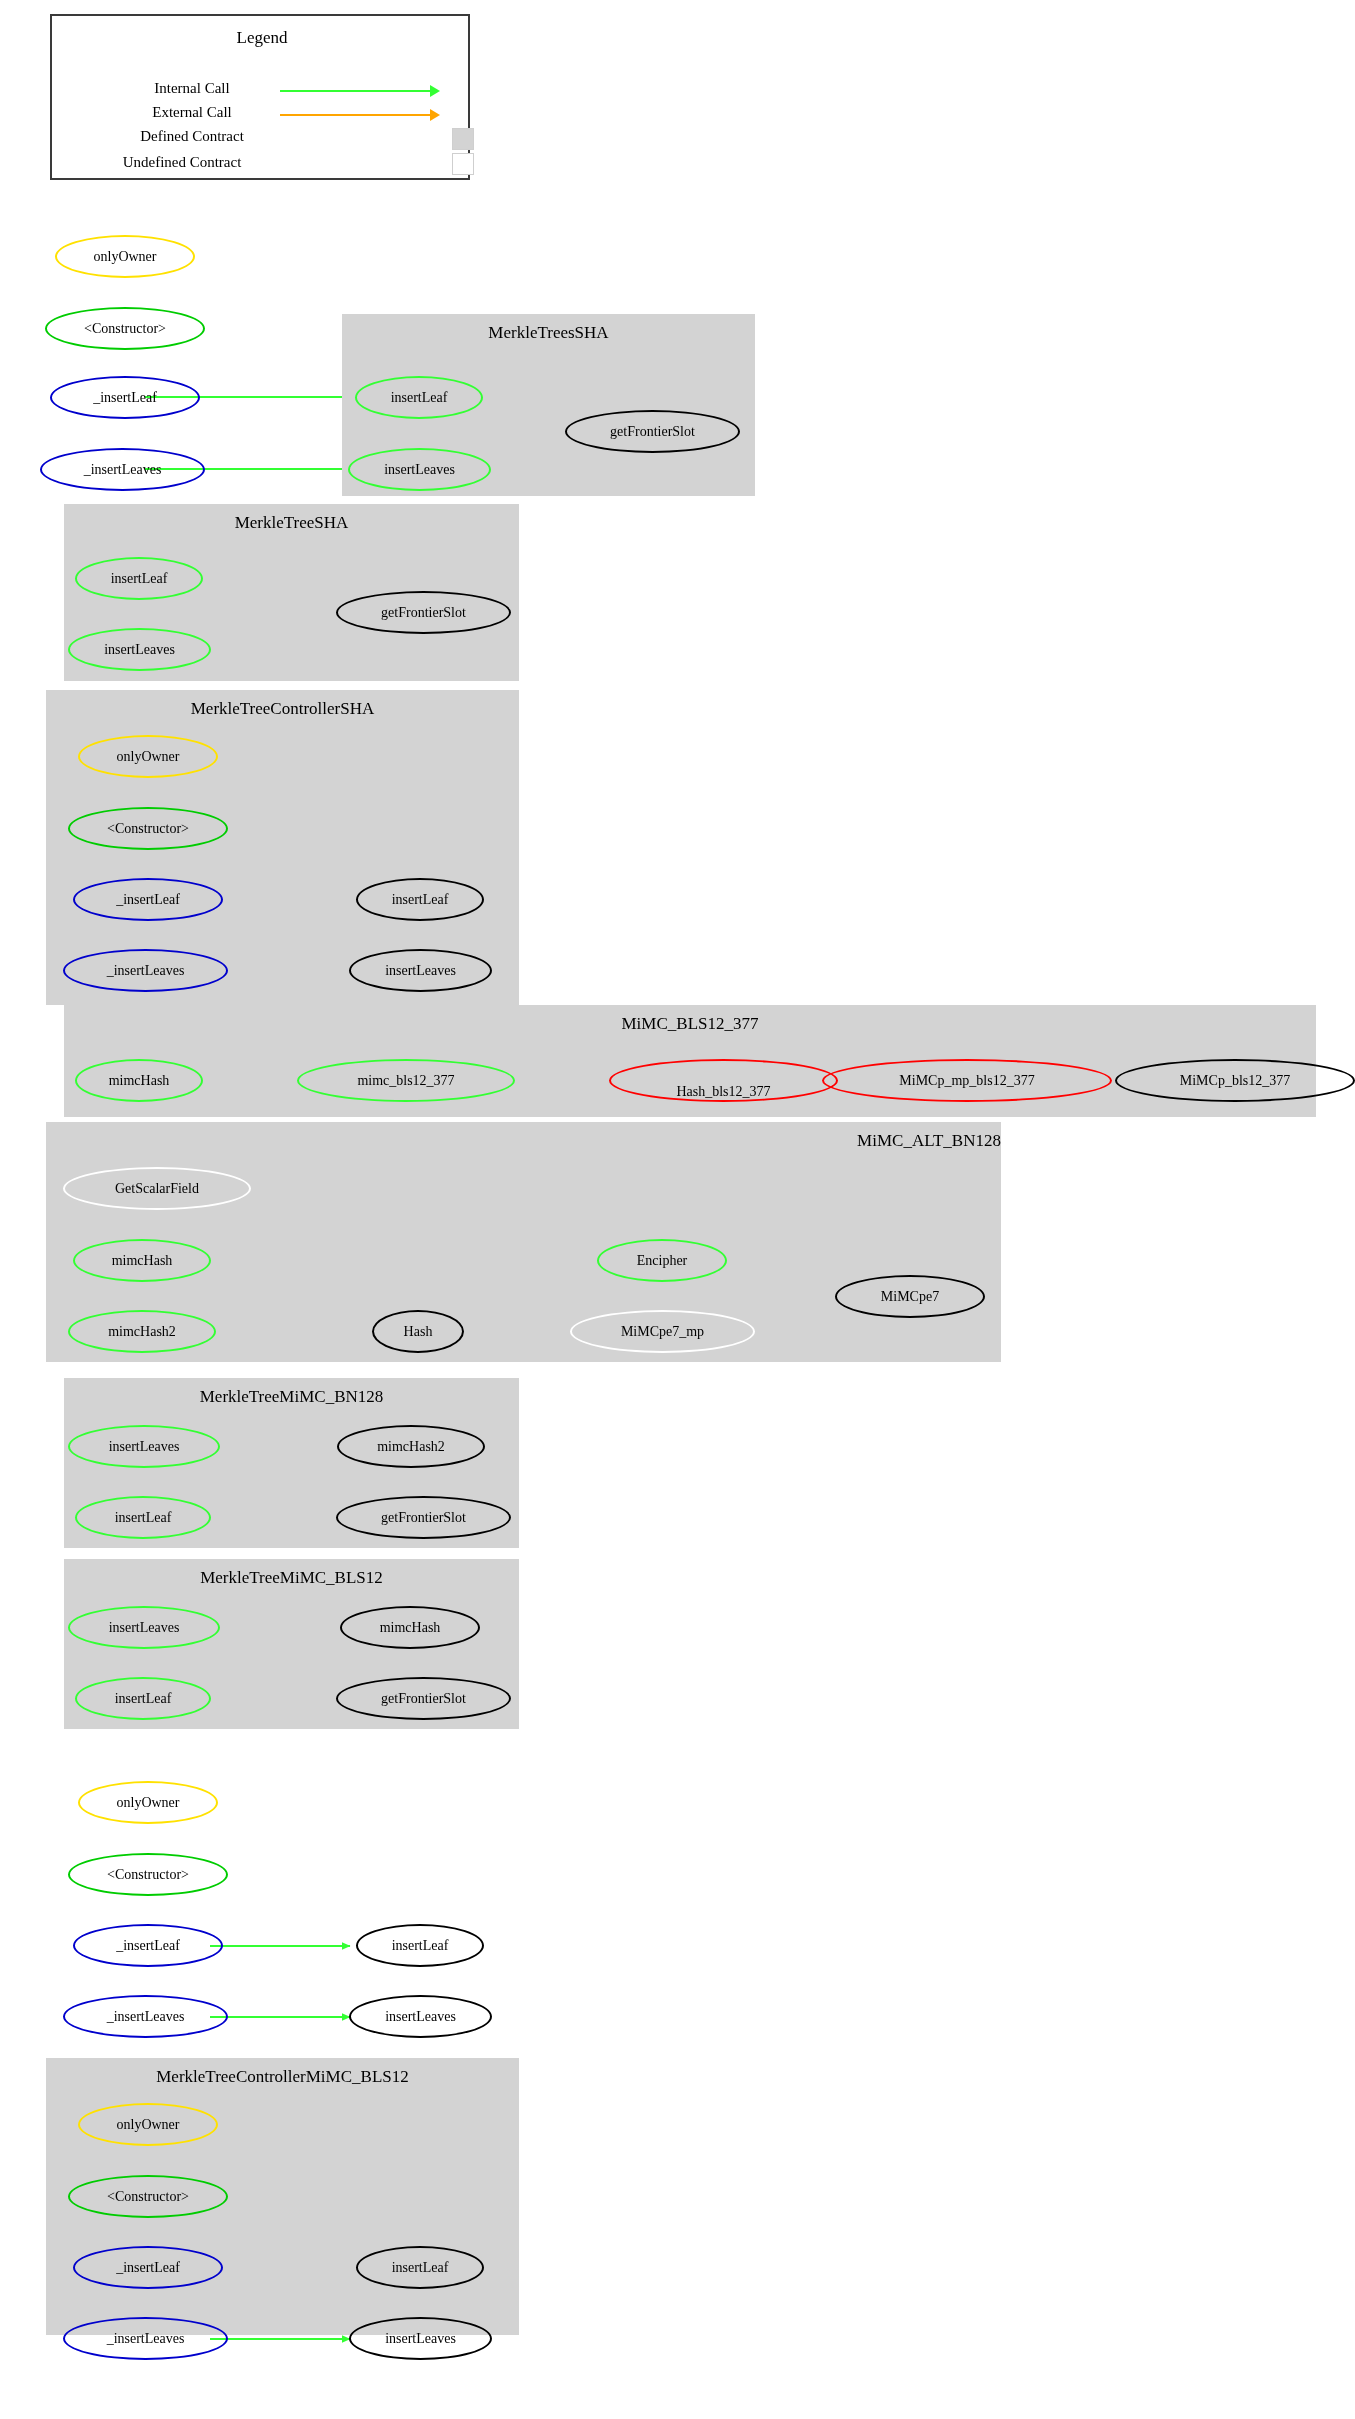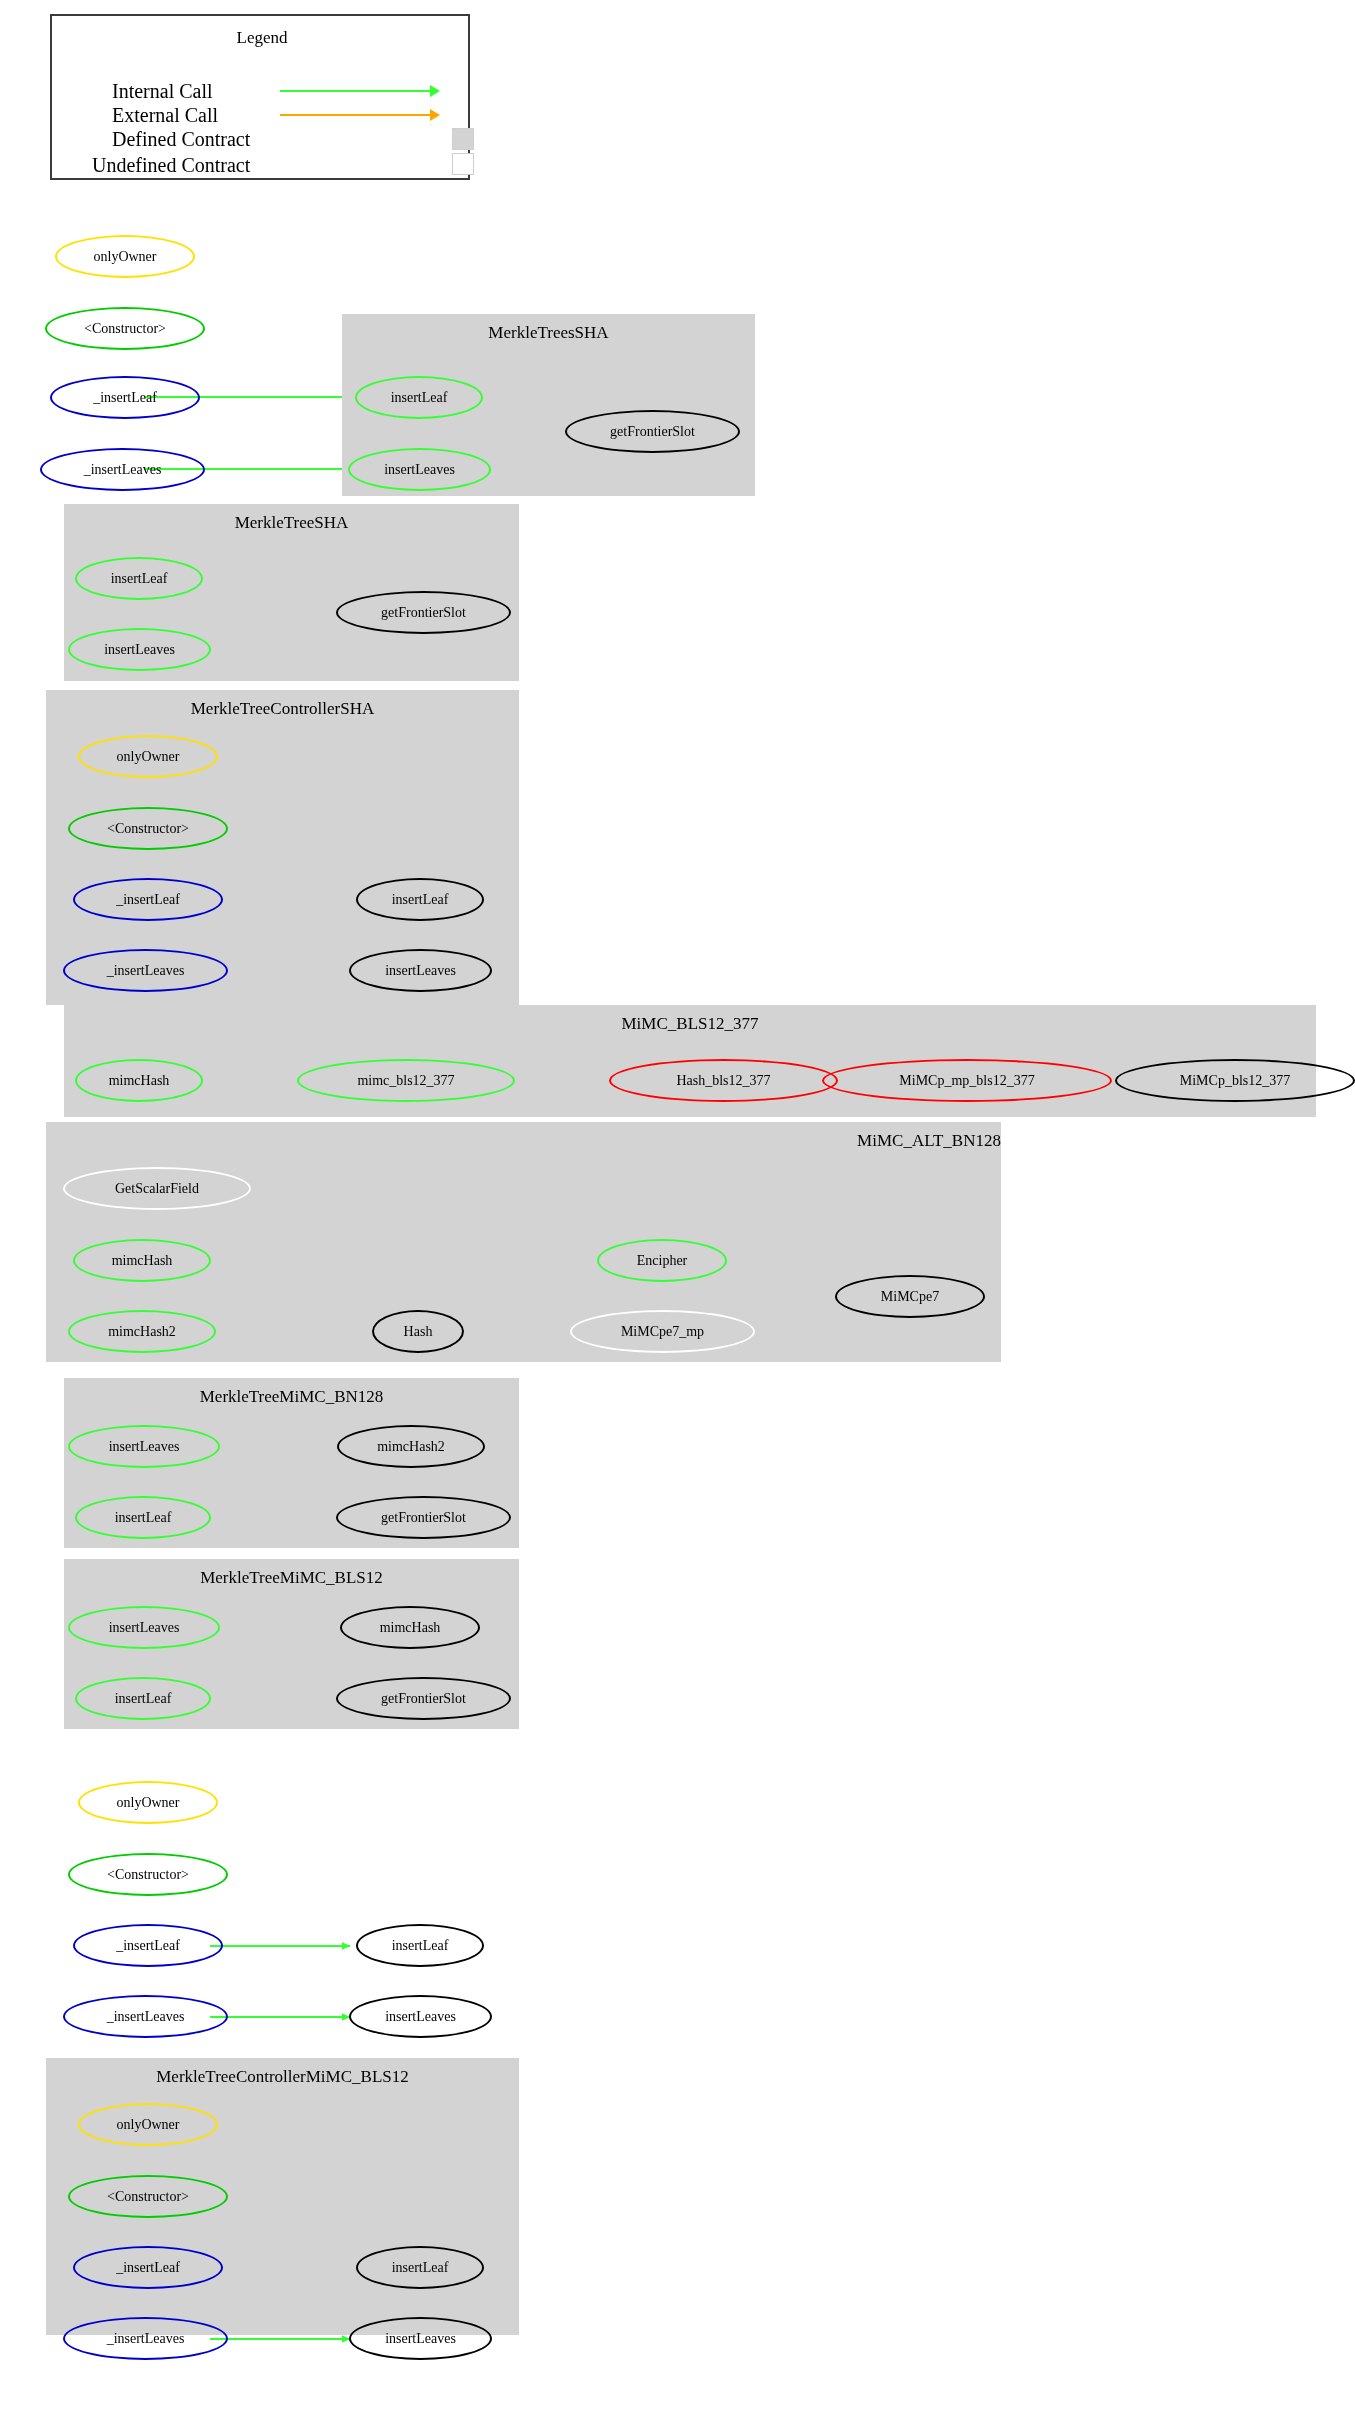--- a/index.html
+++ b/index.html
@@ -2,21 +2,21 @@
 <html><head>
 <meta charset="utf-8">
 <style>
   html,body{margin:0;padding:0;background:#ffffff;}
   body{width:1355px;height:2419px;position:relative;font-family:"Liberation Serif","DejaVu Serif",serif;color:#000;}
   #canvas{position:absolute;left:0;top:0;width:1355px;height:2419px;}
 
   
   .legend-box{position:absolute;border:2px solid #3a3a3a;background:#ffffff;box-sizing:border-box;}
   .legend-title{position:absolute;text-align:center;font-size:17px;white-space:nowrap;}
-  .legend-label{position:absolute;font-size:20px;text-align:left;white-space:nowrap;}
+  .legend-label{position:absolute;font-size:15px;text-align:center;white-space:nowrap;}
   .legend-line{position:absolute;height:0;border-top-width:2.5px;border-top-style:solid;}
   .legend-arrow{position:absolute;width:0;height:0;border-top:6px solid transparent;border-bottom:6px solid transparent;}
   .legend-swatch{position:absolute;box-sizing:border-box;border:1px solid #cfcfcf;}
 
   
   .cluster{position:absolute;background:#d3d3d3;box-sizing:border-box;}
   .cluster-title{position:absolute;width:100%;text-align:center;font-size:17px;white-space:nowrap;left:0;}
 
   
   .node{position:absolute;box-sizing:border-box;border-radius:50%;border-width:2px;border-style:solid;
@@ -169,21 +169,21 @@
 
   <div class="cluster" style="left:64px;top:1005px;width:1252px;height:112px;">
     <div class="cluster-title" style="top:9px;">MiMC_BLS12_377</div>
   </div>
   <div class="node" style="left:75px;top:1059px;width:128px;height:43px;border-color:#33ff33;">
       <span>mimcHash</span>
     </div>
   <div class="node" style="left:297px;top:1059px;width:218px;height:43px;border-color:#33ff33;">
       <span>mimc_bls12_377</span>
     </div>
-  <div class="node" style="left:609px;top:1059px;width:229px;height:43px;border-color:#ff0000;">
+  <div class="node" style="left:609px;top:1059px;width:229px;height:43px;border-color:#ff0000;align-items:flex-end;">
       <span>Hash_bls12_377</span>
     </div>
   <div class="node" style="left:822px;top:1059px;width:290px;height:43px;border-color:#ff0000;">
       <span>MiMCp_mp_bls12_377</span>
     </div>
   <div class="node" style="left:1115px;top:1059px;width:240px;height:43px;border-color:#000000;">
       <span>MiMCp_bls12_377</span>
     </div>
 
   <div class="cluster" style="left:46px;top:1122px;width:955px;height:240px;">

